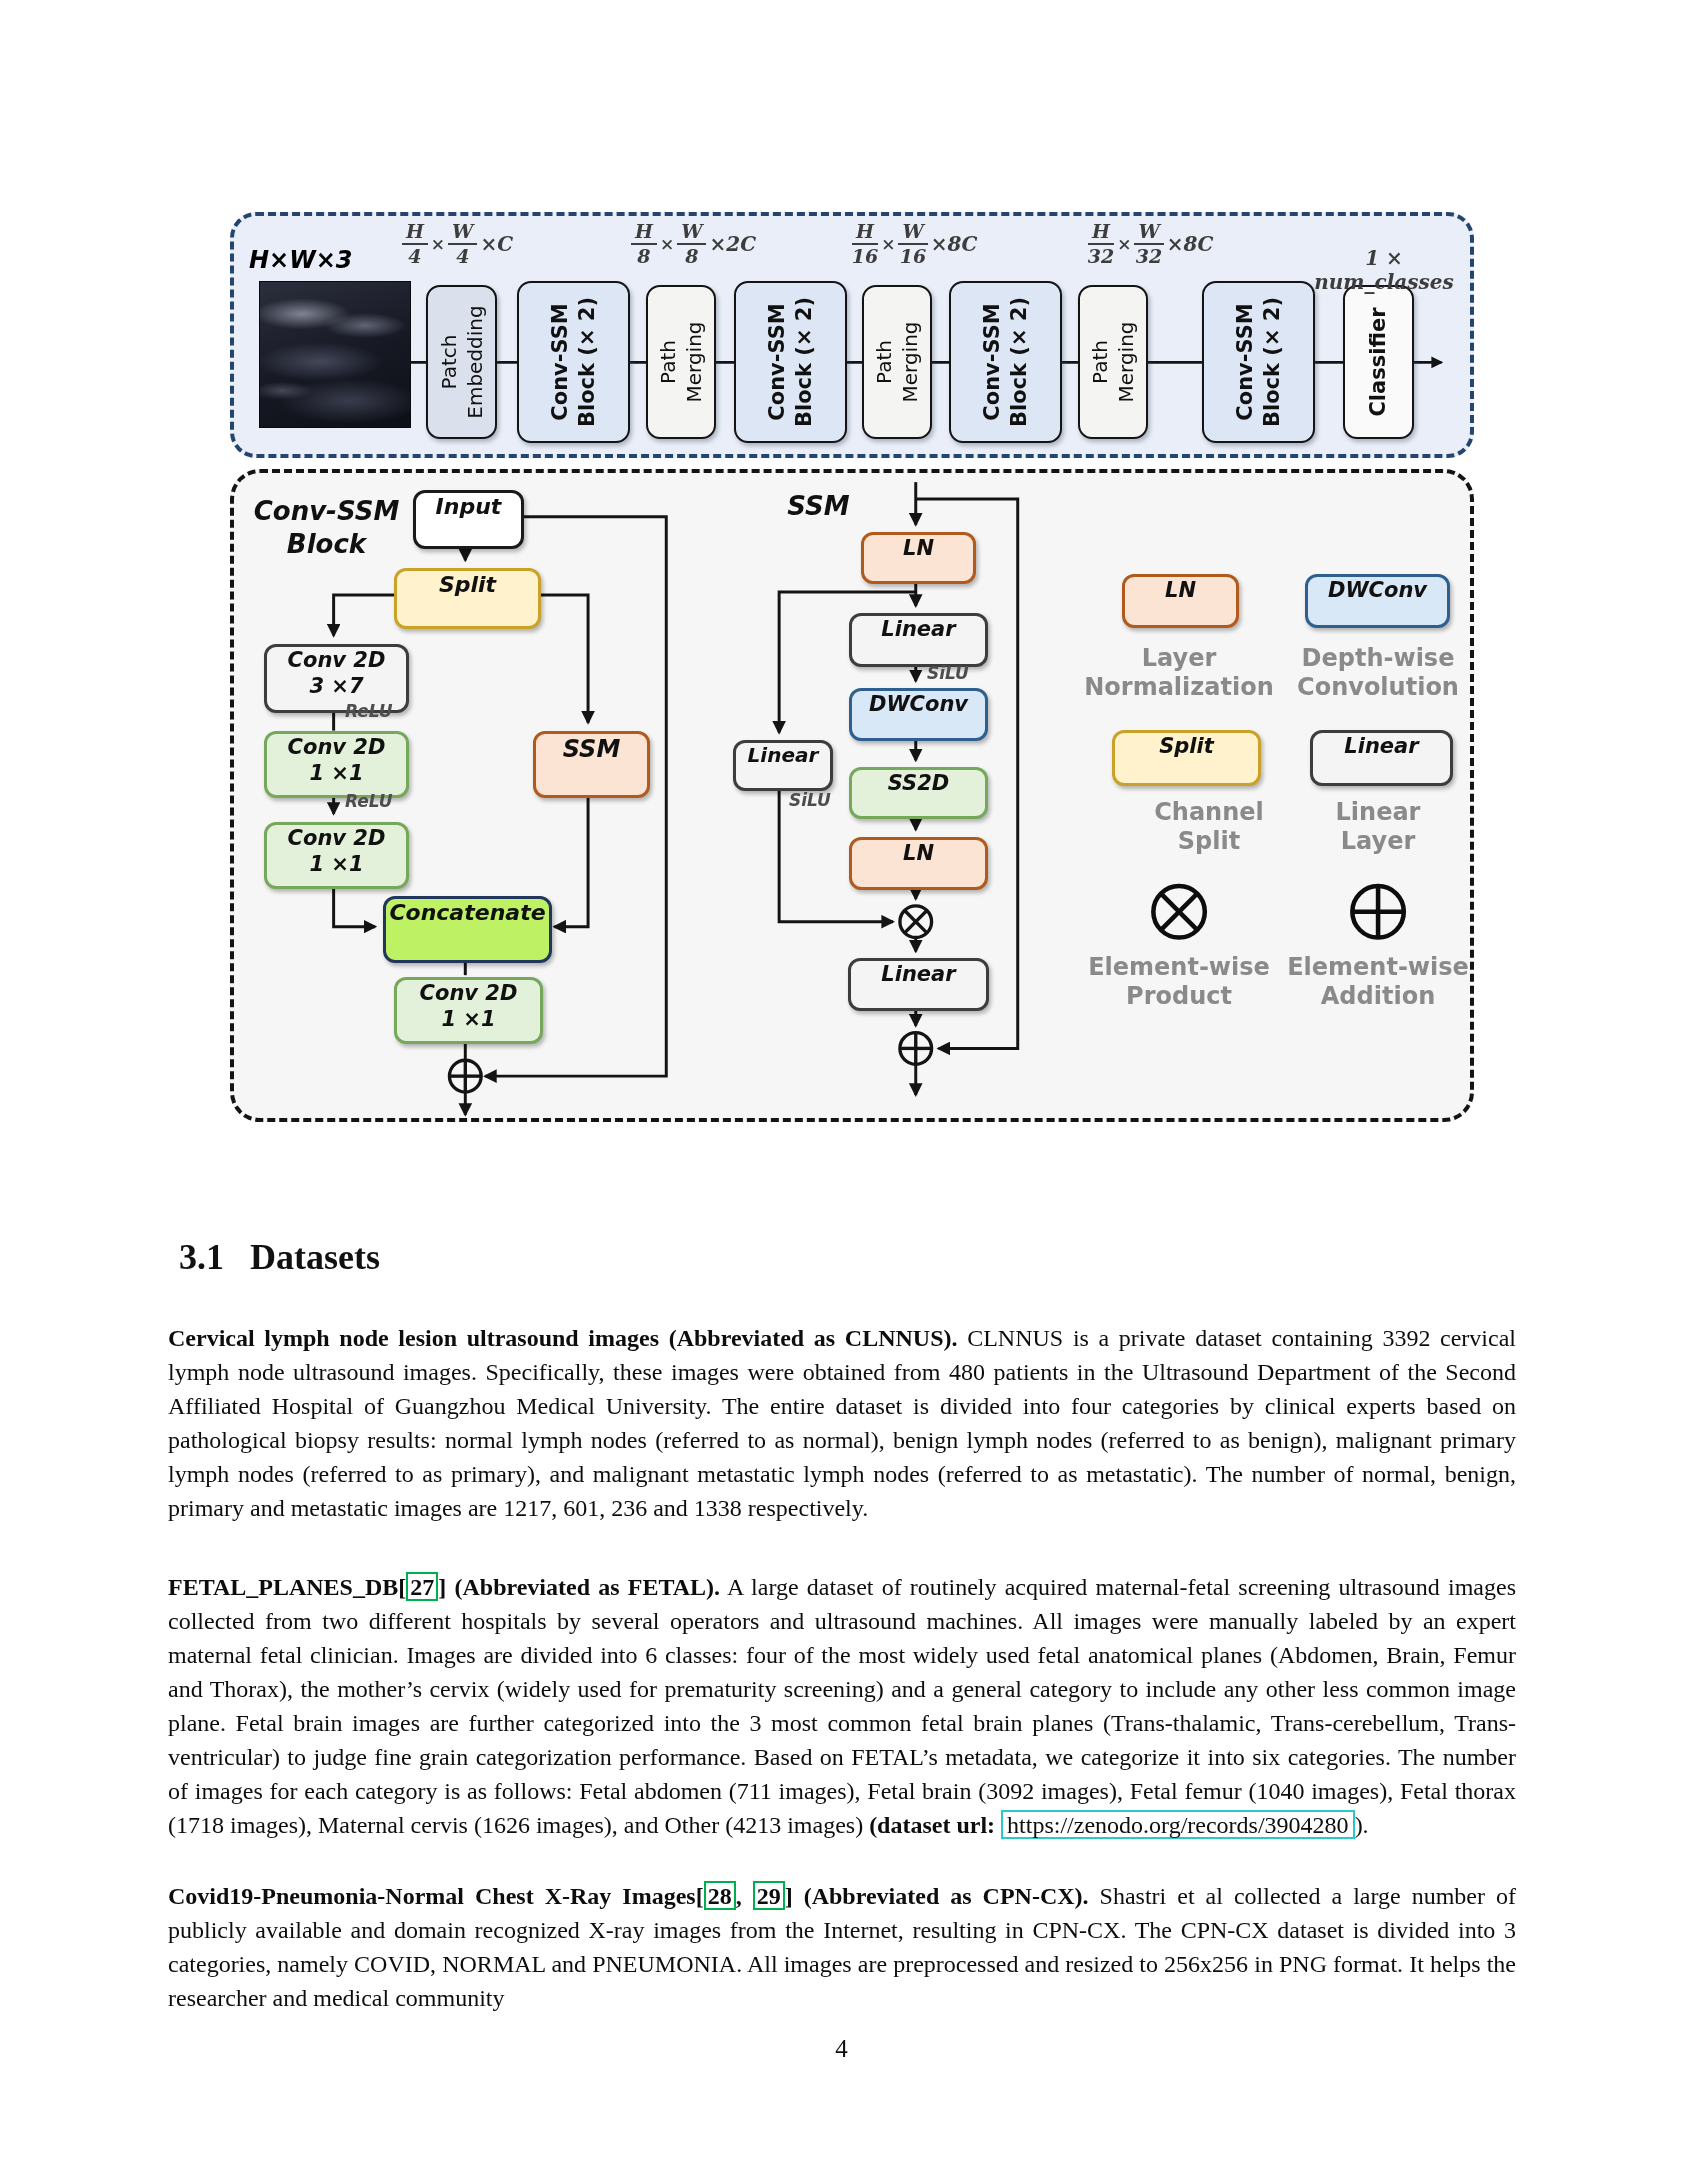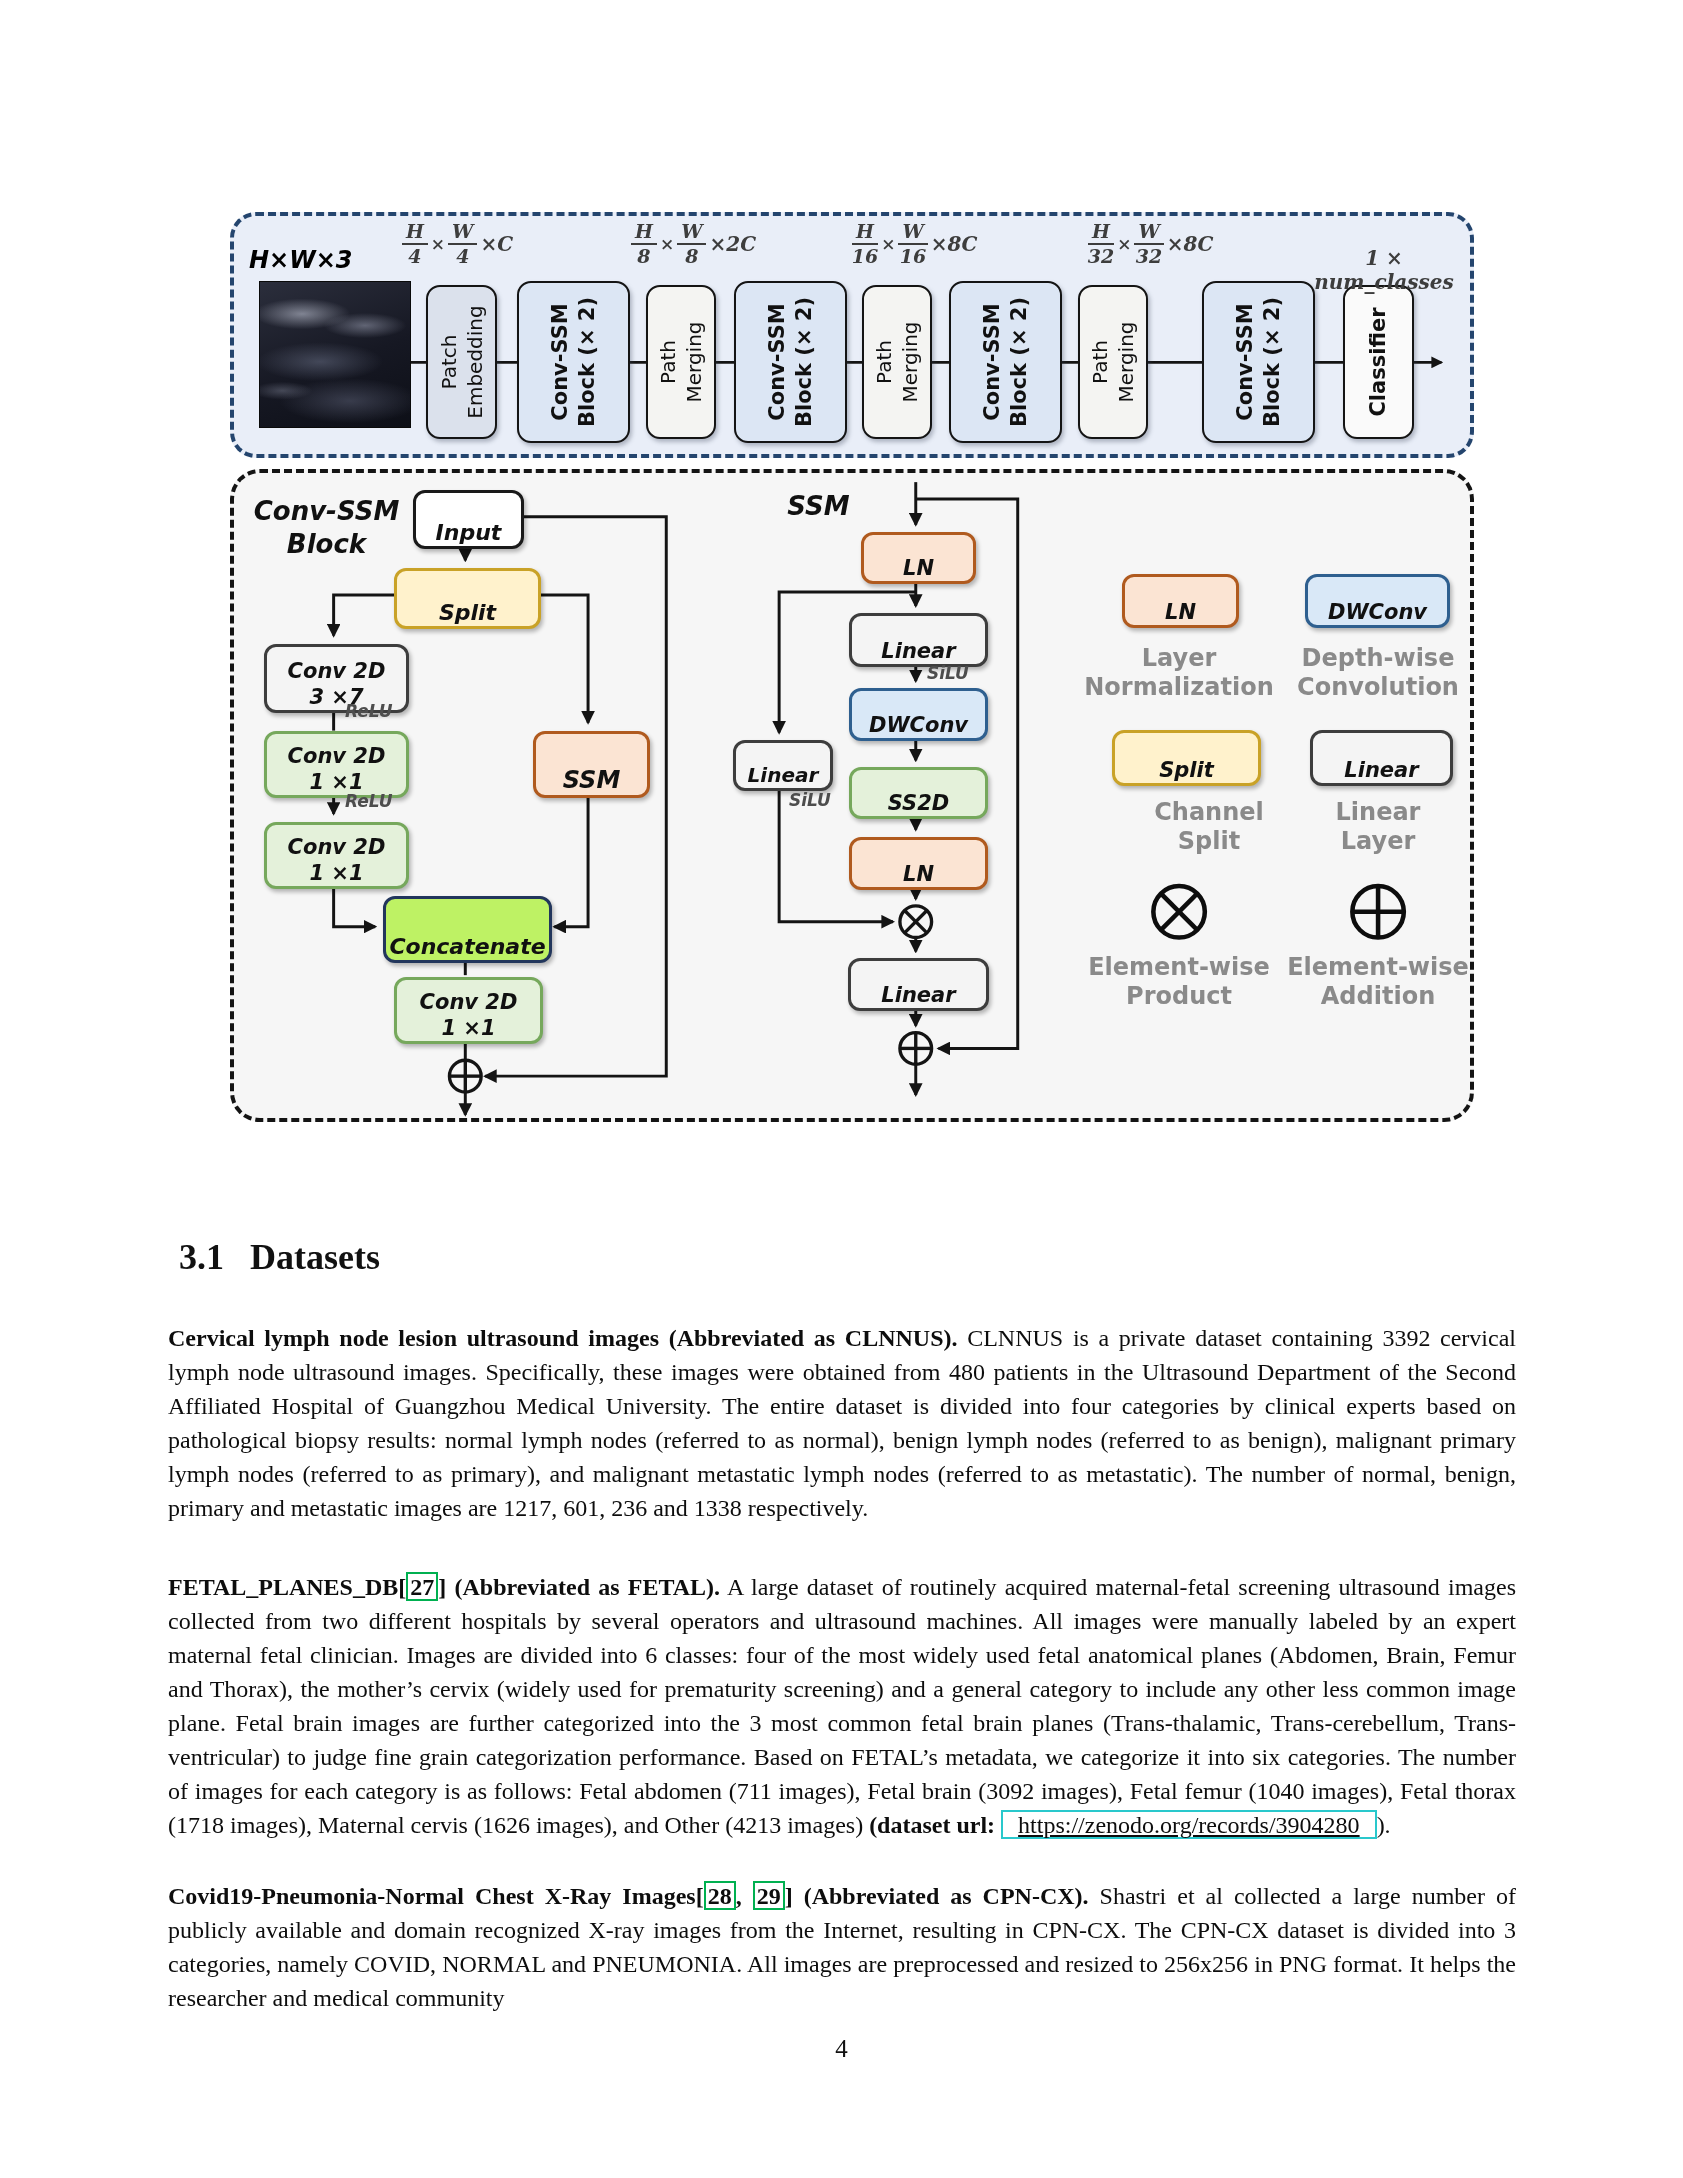--- a/index.html
+++ b/index.html
@@ -38,21 +38,21 @@
        font-family:"DejaVu Serif",serif;font-weight:bold;font-style:italic;color:#3d3d3d;}
   .frac{display:inline-flex;flex-direction:column;align-items:center;line-height:1;font-size:19px;}
   .frac .fn{border-bottom:2px solid #3d3d3d;padding:0 4px 2px;}
   .frac .fd{padding-top:2px;}
   .dim .times{font-size:17px;font-style:normal;}
   .dim .tail{font-size:20px;}
   .out-dim{position:absolute;left:1305px;top:246px;width:158px;z-index:3;text-align:center;
        font-family:"DejaVu Serif",serif;font-weight:bold;font-style:italic;font-size:20px;color:#3d3d3d;}
   
   .dbox{position:absolute;z-index:3;border:3px solid;border-radius:12px;
-        display:flex;flex-direction:column;align-items:center;justify-content:flex-end;
+        display:flex;flex-direction:column;align-items:center;justify-content:flex-start;
         font-family:"DejaVu Sans",sans-serif;font-weight:bold;font-style:italic;font-size:21px;color:#111;
         box-shadow:2px 3px 4px rgba(0,0,0,.28);line-height:1.25;}
   .b-white{background:#ffffff;border-color:#1a1a1a;}
   .b-yellow{background:#fff2cc;border-color:#c9a227;}
   .b-gray{background:#f4f4f4;border-color:#3d3d3d;}
   .b-green{background:#e4f1da;border-color:#76a85c;}
   .b-orange{background:#fbe4d3;border-color:#b05a1e;}
   .b-blue{background:#bef264;border-color:#22365c;}
   .b-lblue{background:#d9e8f7;border-color:#2e5f8f;}
   .diag-title{position:absolute;z-index:3;text-align:center;
@@ -62,21 +62,21 @@
   .leg-desc{position:absolute;z-index:3;width:208px;text-align:center;
         font-family:"DejaVu Sans",sans-serif;font-weight:bold;font-size:24px;color:#8a8a8a;line-height:1.22;}
   
   .caption{position:absolute;left:0;top:1156px;width:1683px;text-align:center;font-size:25px;}
   .sec-head{position:absolute;left:179px;top:1236px;font-size:36px;font-weight:bold;}
   .sec-head .num{margin-right:26px;}
   .para{position:absolute;left:168px;width:1348px;font-size:24px;line-height:34px;
         text-align:justify;color:#0d0d0d;}
   .para b{font-weight:bold;}
   .cite{display:inline-block;border:2.5px solid #00b050;line-height:1;padding:1px 2px 0;}
-  .linkbox{display:inline-block;border:2.5px solid #29c8cc;line-height:1;padding:1px 15px 0;text-decoration:underline;}
+  .linkbox{display:inline-block;border:2.5px solid #29c8cc;line-height:1;padding:1px 4px 0;}
   .pagenum{position:absolute;left:0;top:2035px;width:1683px;text-align:center;font-size:25px;}
 </style>
 </head>
 <body>
 
 <div class="page">
 
   <div class="top-panel"></div>
   <div class="bottom-panel"></div>
 

